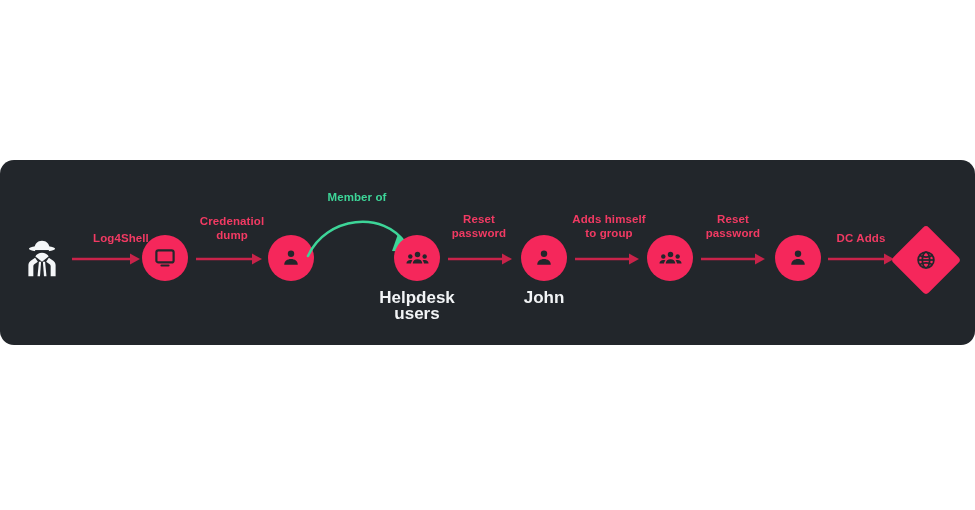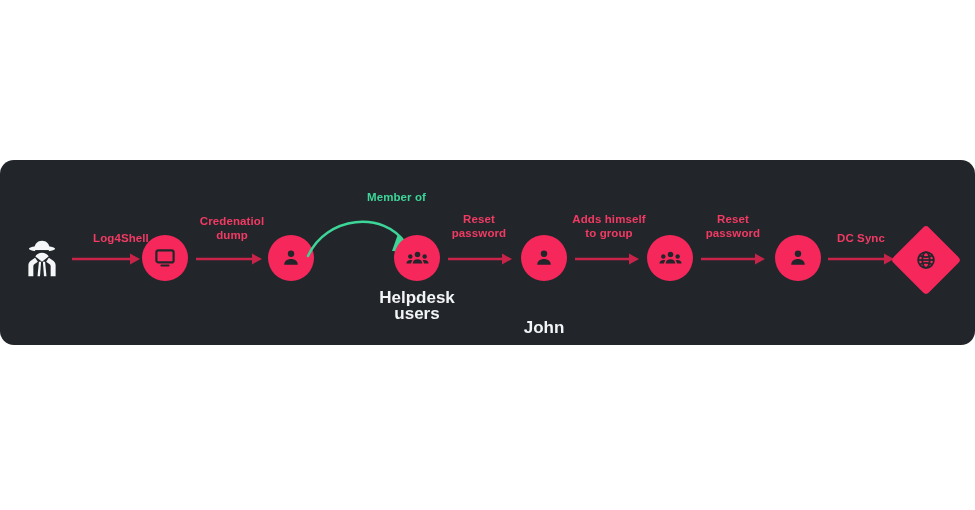--- a/index.html
+++ b/index.html
@@ -87,21 +87,21 @@
     <polygon points="56,0.6 66,6 56,11.4" fill="#c9234a"></polygon>
   </svg>
 
   <div class="node" style="left:268px;top:235px;">
     <svg width="22" height="22" viewBox="0 0 24 24" aria-hidden="true">
       <circle cx="12" cy="7.4" r="3.5" fill="#22262b"></circle>
       <path d="M4.6 19.4c0-4.1 3.3-6.4 7.4-6.4s7.4 2.3 7.4 6.4z" fill="#22262b"></path>
     </svg>
   </div>
 
-  <div class="edge-label green" style="left:314px;top:190px;width:112px;text-align:right;">Member of</div>
+  <div class="edge-label green" style="left:301px;top:190px;width:112px;">Member of</div>
   <svg class="curve" style="left:300px;top:204px;" width="120" height="62">
     <path d="M8,52 C26,12 84,6 106,40" fill="none" stroke="#3dd598" stroke-width="2.6" stroke-linecap="round"></path>
     <polygon points="98,30 110,48 92,47" fill="#3dd598"></polygon>
   </svg>
 
   <div class="node" style="left:394px;top:235px;">
     <svg width="23" height="23" viewBox="0 0 26 26" aria-hidden="true">
       <g fill="#22262b">
         <circle cx="13" cy="8.6" r="3.1"></circle>
         <path d="M7.6 18.6c0-3 2.4-4.7 5.4-4.7s5.4 1.7 5.4 4.7z"></path>
@@ -121,21 +121,21 @@
     <line x1="0" y1="6" x2="54" y2="6" stroke="#c9234a" stroke-width="2.6"></line>
     <polygon points="54,0.6 64,6 54,11.4" fill="#c9234a"></polygon>
   </svg>
 
   <div class="node" style="left:521px;top:235px;">
     <svg width="22" height="22" viewBox="0 0 24 24" aria-hidden="true">
       <circle cx="12" cy="7.4" r="3.5" fill="#22262b"></circle>
       <path d="M4.6 19.4c0-4.1 3.3-6.4 7.4-6.4s7.4 2.3 7.4 6.4z" fill="#22262b"></path>
     </svg>
   </div>
-  <div class="node-caption" style="left:494px;top:290px;width:100px;margin-top:30px;">John</div>
+  <div class="node-caption" style="left:494px;top:290px;width:100px;">John</div>
 
   <div class="edge-label" style="left:553px;top:212px;width:112px;">Adds himself
 to group</div>
   <svg class="edge" style="left:575px;top:253px;" width="64" height="12">
     <line x1="0" y1="6" x2="54" y2="6" stroke="#c9234a" stroke-width="2.6"></line>
     <polygon points="54,0.6 64,6 54,11.4" fill="#c9234a"></polygon>
   </svg>
 
   <div class="node" style="left:647px;top:235px;">
     <svg width="23" height="23" viewBox="0 0 26 26" aria-hidden="true">
@@ -157,21 +157,21 @@
     <polygon points="54,0.6 64,6 54,11.4" fill="#c9234a"></polygon>
   </svg>
 
   <div class="node" style="left:775px;top:235px;">
     <svg width="22" height="22" viewBox="0 0 24 24" aria-hidden="true">
       <circle cx="12" cy="7.4" r="3.5" fill="#22262b"></circle>
       <path d="M4.6 19.4c0-4.1 3.3-6.4 7.4-6.4s7.4 2.3 7.4 6.4z" fill="#22262b"></path>
     </svg>
   </div>
 
-  <div class="edge-label" style="left:819px;top:231px;width:84px;">DC Sync</div>
+  <div class="edge-label" style="left:819px;top:231px;width:84px;">DC Adds</div>
   <svg class="edge" style="left:828px;top:253px;" width="66" height="12">
     <line x1="0" y1="6" x2="56" y2="6" stroke="#c9234a" stroke-width="2.6"></line>
     <polygon points="56,0.6 66,6 56,11.4" fill="#c9234a"></polygon>
   </svg>
 
   <div class="diamond" style="left:901px;top:235px;">
     <span class="inner">
       <svg width="22" height="22" viewBox="0 0 24 24" aria-hidden="true">
         <g fill="none" stroke="#22262b" stroke-width="1.9">
           <circle cx="12" cy="12" r="8.6"></circle>

